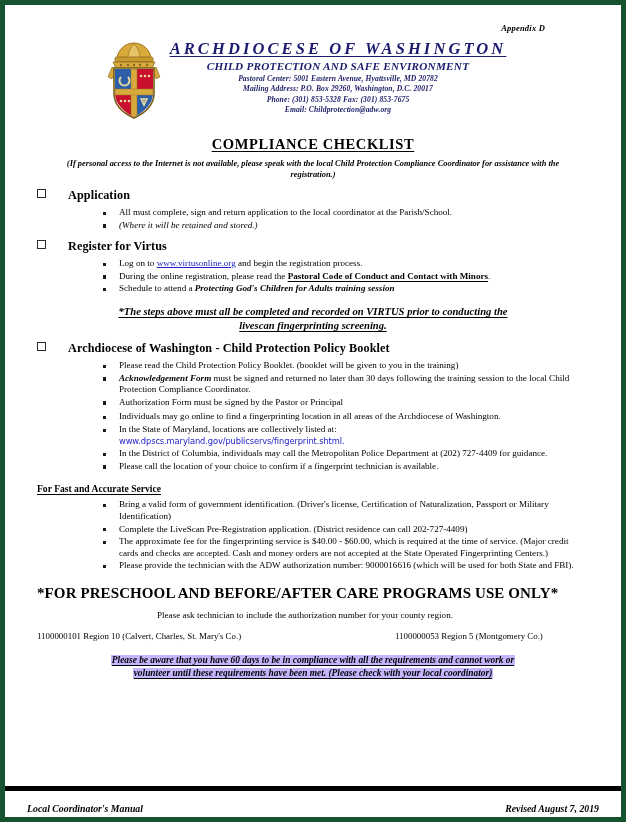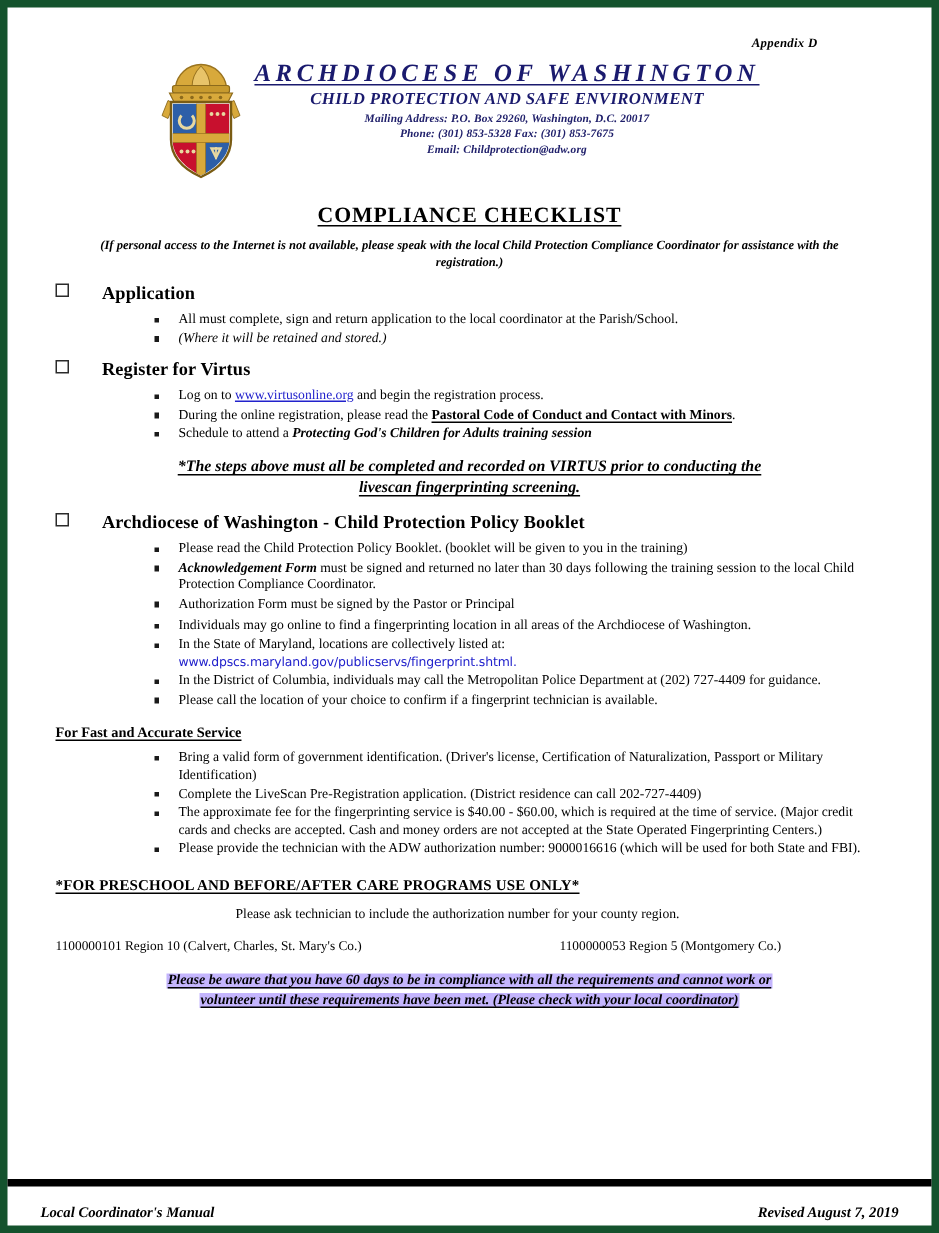--- a/index.html
+++ b/index.html
@@ -187,39 +187,38 @@
     font-size: 9.6px;
     text-decoration: underline;
     text-underline-offset: 2px;
     margin: 10px 0 0 8px;
     display: inline-block;
   }
 
   
   .preschool-head {
     font-weight: bold;
-    font-size: 10px;
-    text-decoration: underline;
+    font-size: 15px;
     text-underline-offset: 2px;
     margin: 13px 0 8px 8px;
     letter-spacing: .1px;
   }
   .preschool-note {
     font-size: 9.1px;
     margin: 0 0 11px 128px;
   }
   .regions {
     position: relative;
     font-size: 8.9px;
     line-height: 11.5px;
     margin: 0 0 0 8px;
   }
   .regions .col2 {
     position: absolute;
-    left: 336px;
+    left: 358px;
     top: 0;
     white-space: nowrap;
   }
 
   
   .warn {
     margin: 12px 18px 0 18px;
     text-align: center;
     font-style: italic;
     font-weight: bold;
@@ -304,20 +303,21 @@
             <circle cx="20" cy="60" r="1.3" fill="#e8d9a0"></circle>
             <circle cx="24" cy="60" r="1.3" fill="#e8d9a0"></circle>
             <path d="M36 58 l3 6 3 -6 z" fill="none" stroke="#e8d9a0" stroke-width="1.6"></path>
             <path d="M39 57 v8" stroke="#e8d9a0" stroke-width="1.2"></path>
           </g>
         </svg>
       </div>
       <div class="headtext">
         <div class="org-name">ARCHDIOCESE OF WASHINGTON</div>
         <div class="org-sub">CHILD PROTECTION AND SAFE ENVIRONMENT</div>
+        <div class="org-line">Pastoral Center: 5001 Eastern Avenue, Hyattsville, MD 20782</div>
         <div class="org-line">Mailing Address: P.O. Box 29260, Washington, D.C. 20017</div>
         <div class="org-line">Phone: (301) 853-5328  Fax: (301) 853-7675</div>
         <div class="org-line">Email: Childprotection@adw.org</div>
       </div>
     </div>
 
     <div class="doc-title">COMPLIANCE CHECKLIST</div>
     <div class="title-note">(If personal access to the Internet is not available, please speak with the local Child Protection Compliance Coordinator for assistance with the registration.)</div>
 
     <div class="section-head">

